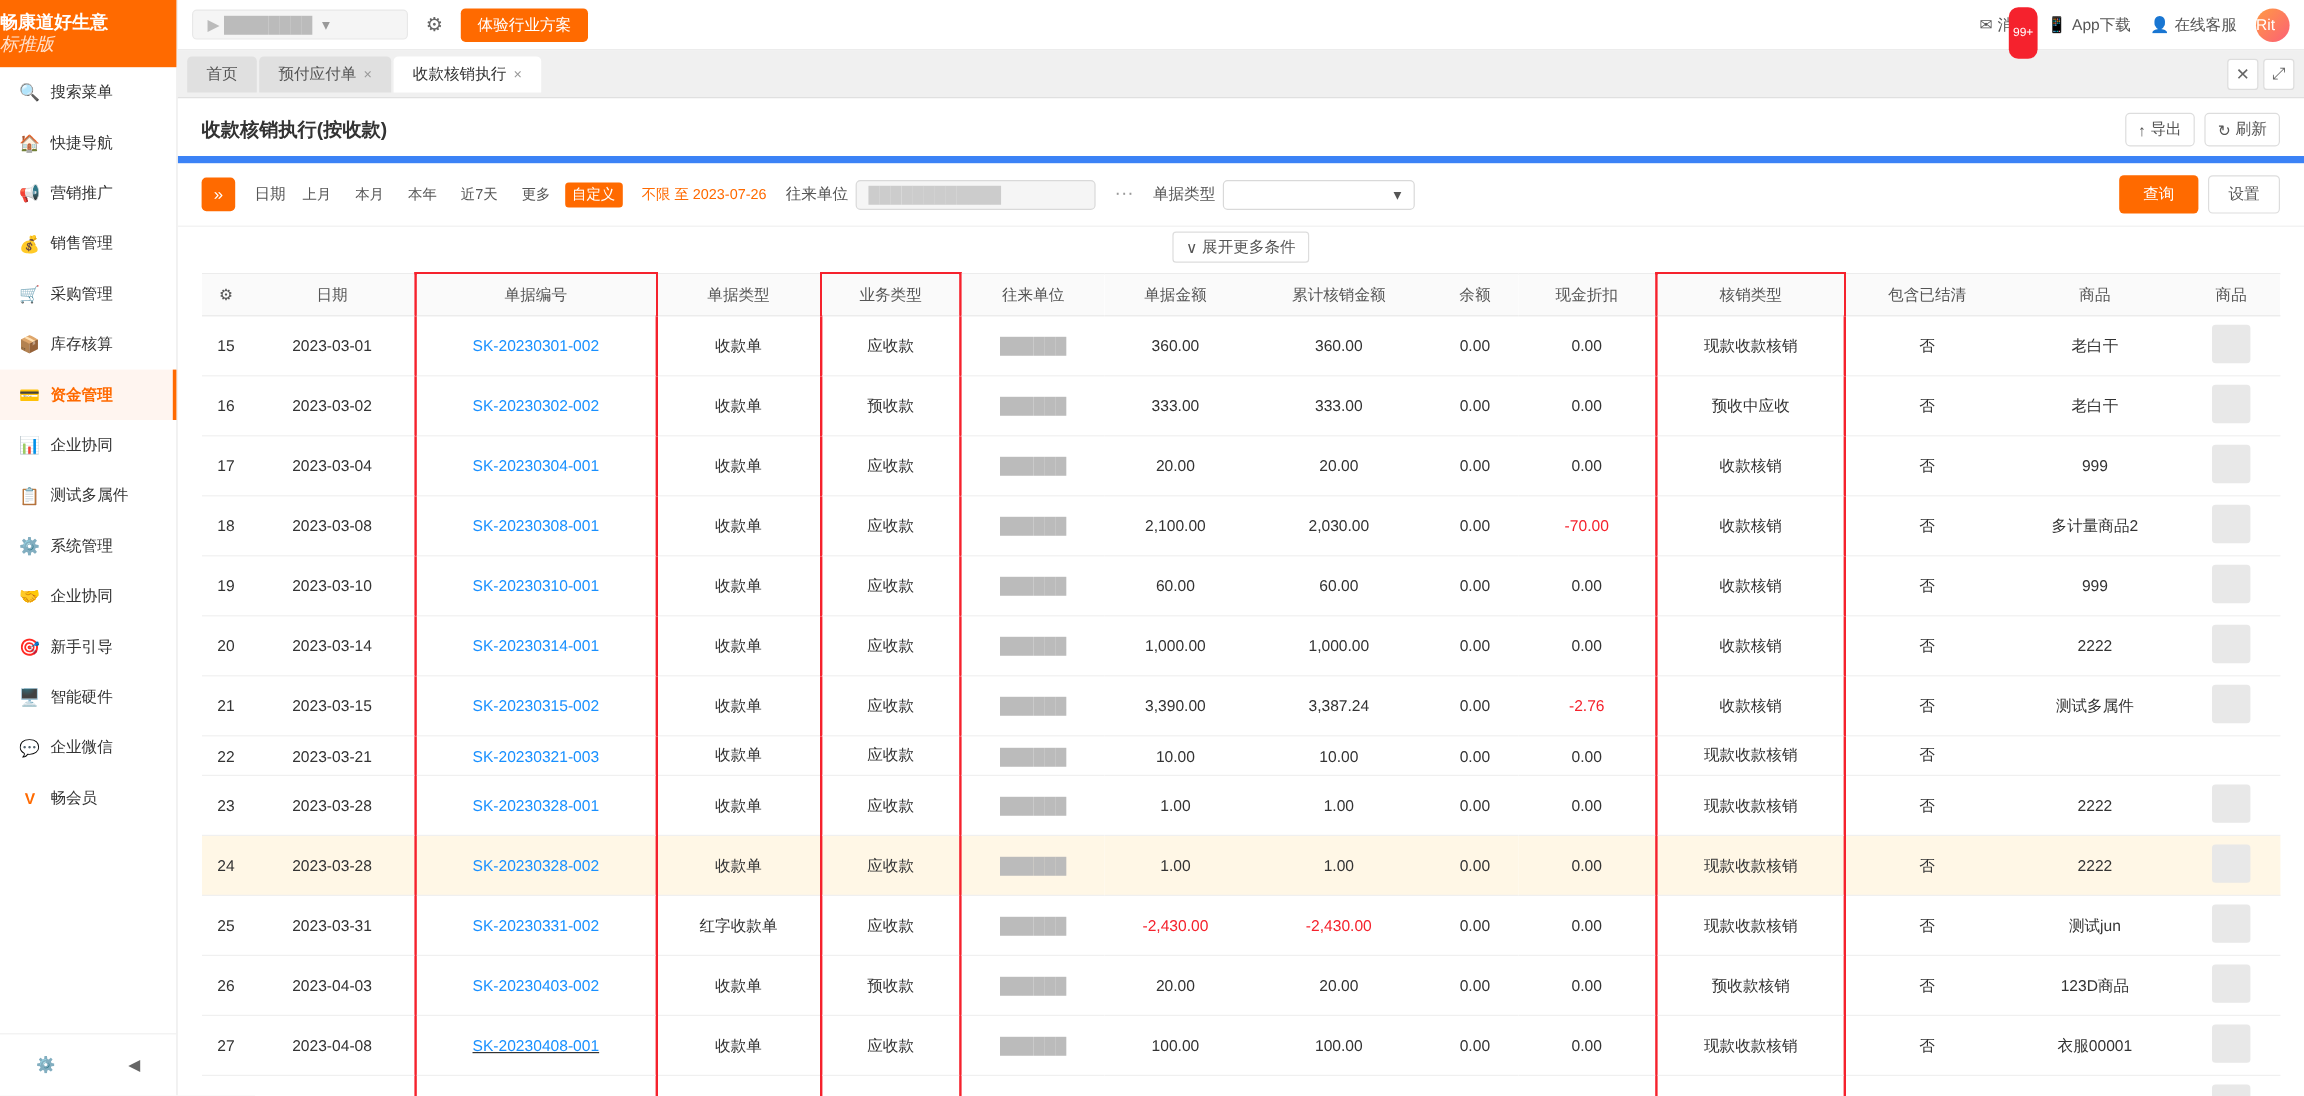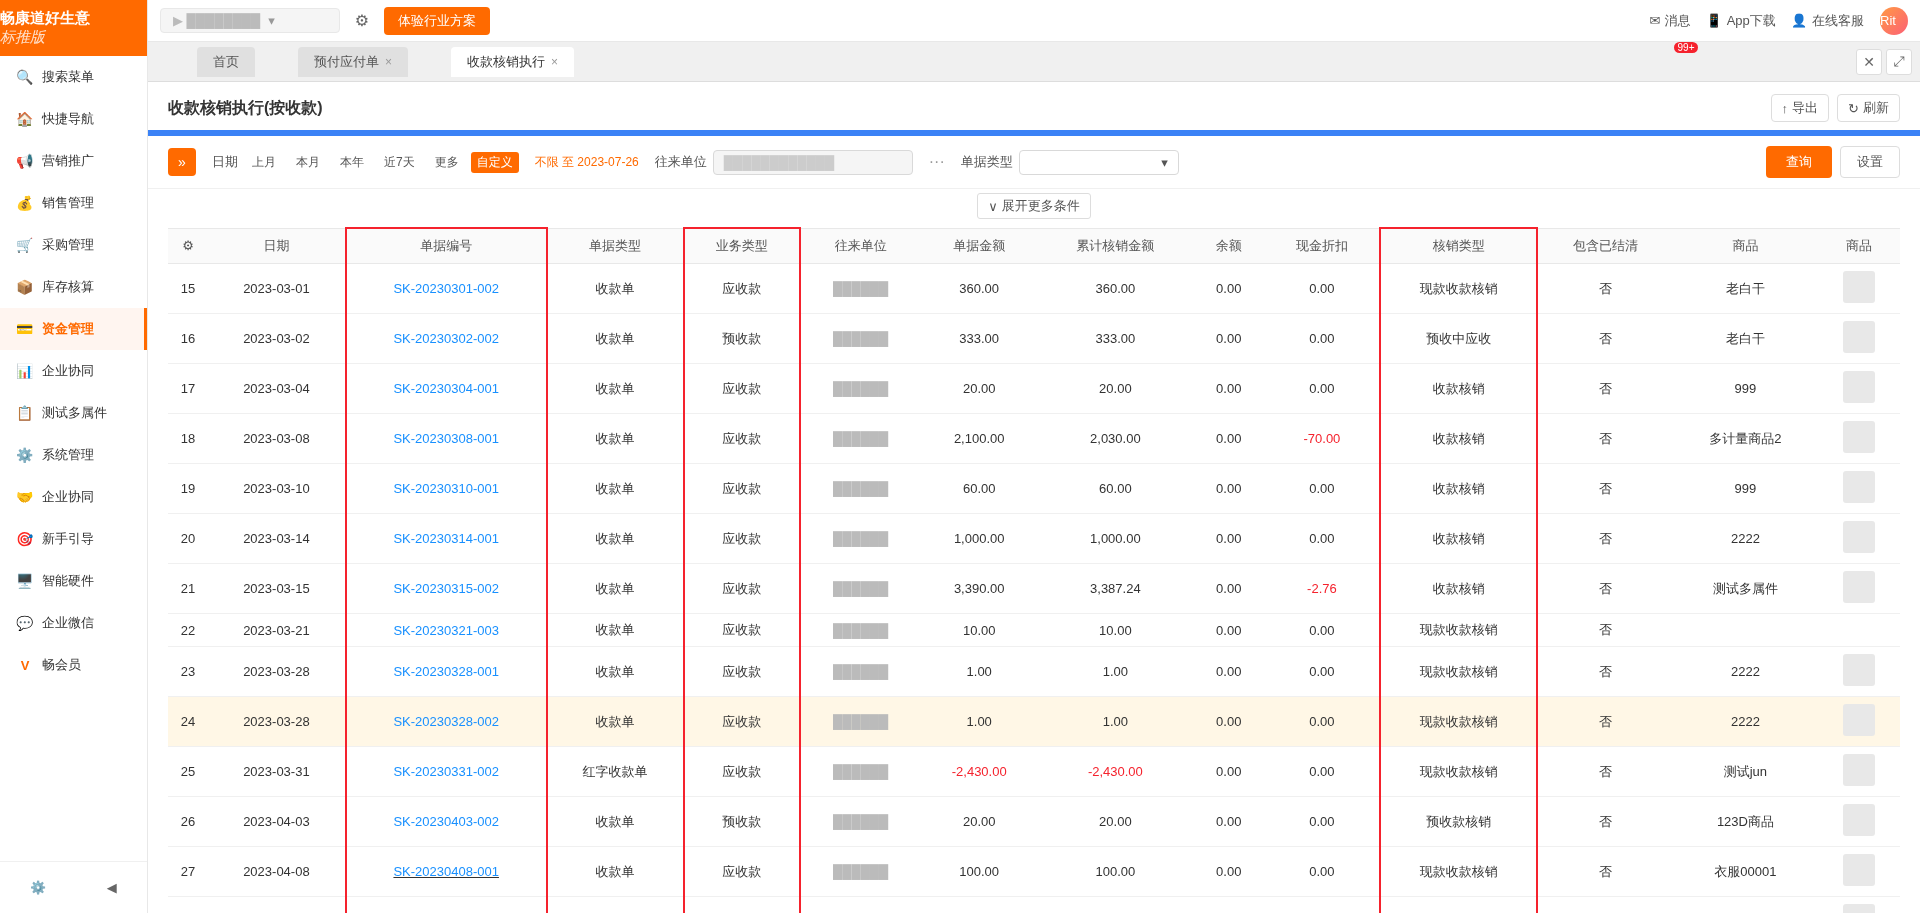--- a/index.html
+++ b/index.html
@@ -20,26 +20,26 @@
     .main { flex: 1; display: flex; flex-direction: column; overflow: hidden; }
 
     
     .topbar { height: 42px; background: #fff; border-bottom: 1px solid #e8e8e8; display: flex; align-items: center; padding: 0 12px; gap: 8px; }
     .topbar-left { display: flex; align-items: center; gap: 8px; flex: 1; }
     .topbar-search { background: #f5f5f5; border: 1px solid #e8e8e8; border-radius: 4px; padding: 4px 12px; width: 180px; color: #999; font-size: 12px; display: flex; align-items: center; gap: 4px; cursor: pointer; }
     .topbar-gear { width: 28px; height: 28px; display: flex; align-items: center; justify-content: center; cursor: pointer; color: #666; font-size: 16px; }
     .topbar-btn { background: #ff6a00; color: #fff; border: none; border-radius: 4px; padding: 5px 14px; cursor: pointer; font-size: 13px; }
     .topbar-right { display: flex; align-items: center; gap: 16px; color: #555; font-size: 13px; }
     .topbar-badge { position: relative; }
-    .badge { background: #f5222d; color: #fff; border-radius: 8px; font-size: 10px; padding: 0 4px; position: absolute; top: -6px; right: -8px; margin-top: 36px; }
+    .badge { background: #f5222d; color: #fff; border-radius: 8px; font-size: 10px; padding: 16px 4px; position: absolute; top: -6px; right: -8px; }
     .topbar-right-item { display: flex; align-items: center; gap: 4px; cursor: pointer; color: #555; }
 
     
     .tabs { height: 40px; background: #f0f0f0; display: flex; align-items: center; padding: 0 8px; gap: 2px; border-bottom: 1px solid #ddd; }
-    .tab { display: flex; align-items: center; gap: 6px; padding: 6px 16px; border-radius: 4px 4px 0 0; cursor: pointer; font-size: 13px; background: #e0e0e0; color: #555; margin-left: 41px; }
+    .tab { display: flex; align-items: center; gap: 6px; padding: 6px 16px; border-radius: 4px 4px 0 0; cursor: pointer; font-size: 13px; background: #e0e0e0; color: #555; }
     .tab.active { background: #fff; color: #333; font-weight: 500; }
     .tab-close { color: #999; font-size: 12px; cursor: pointer; }
     .tab-home { color: #555; }
     .tabs-actions { margin-left: auto; display: flex; align-items: center; gap: 4px; }
     .tabs-action-btn { width: 26px; height: 26px; display: flex; align-items: center; justify-content: center; cursor: pointer; color: #666; font-size: 14px; border: 1px solid #ddd; background: #fff; border-radius: 3px; }
 
     
     .page-content { flex: 1; background: #fff; overflow: hidden; display: flex; flex-direction: column; }
     .page-header { padding: 12px 20px 8px; border-bottom: 6px solid #3b82f6; display: flex; align-items: center; justify-content: space-between; }
     .page-title { font-size: 16px; font-weight: bold; color: #333; }

